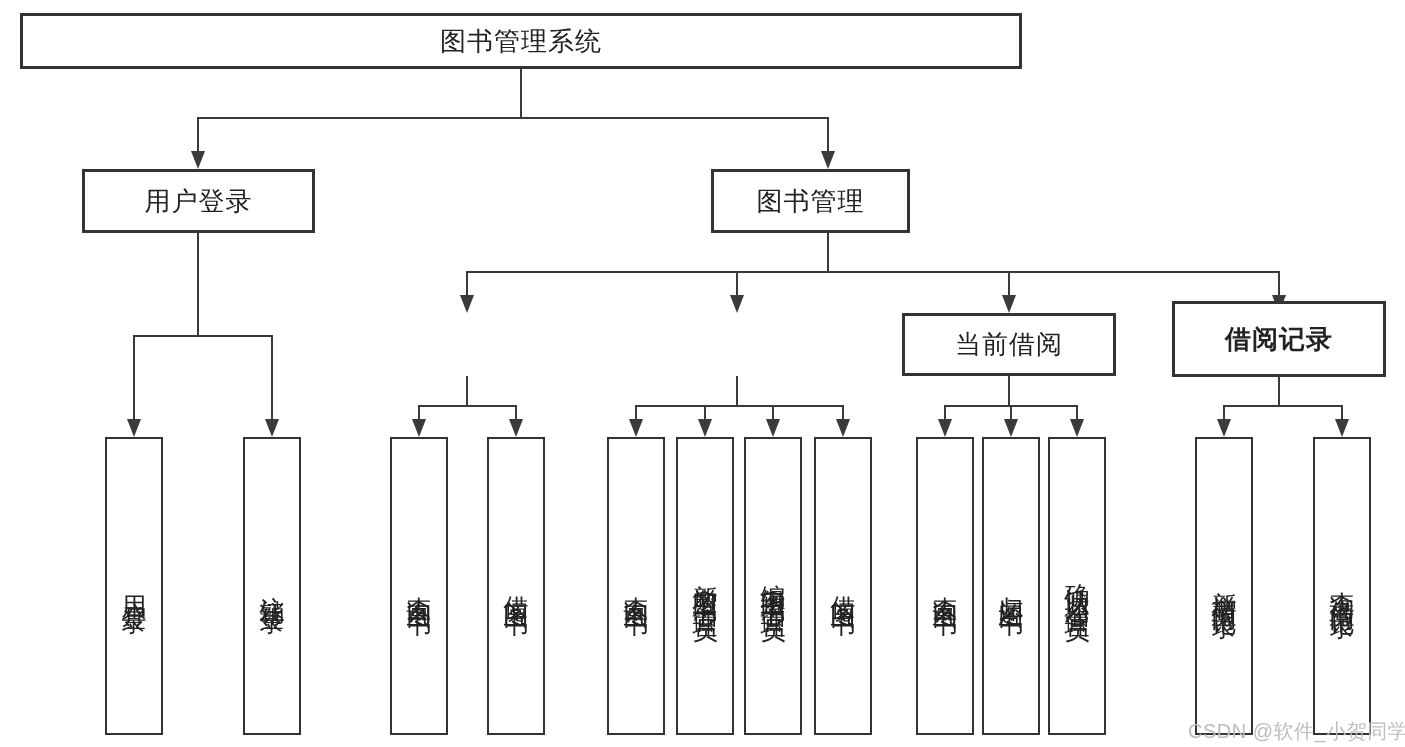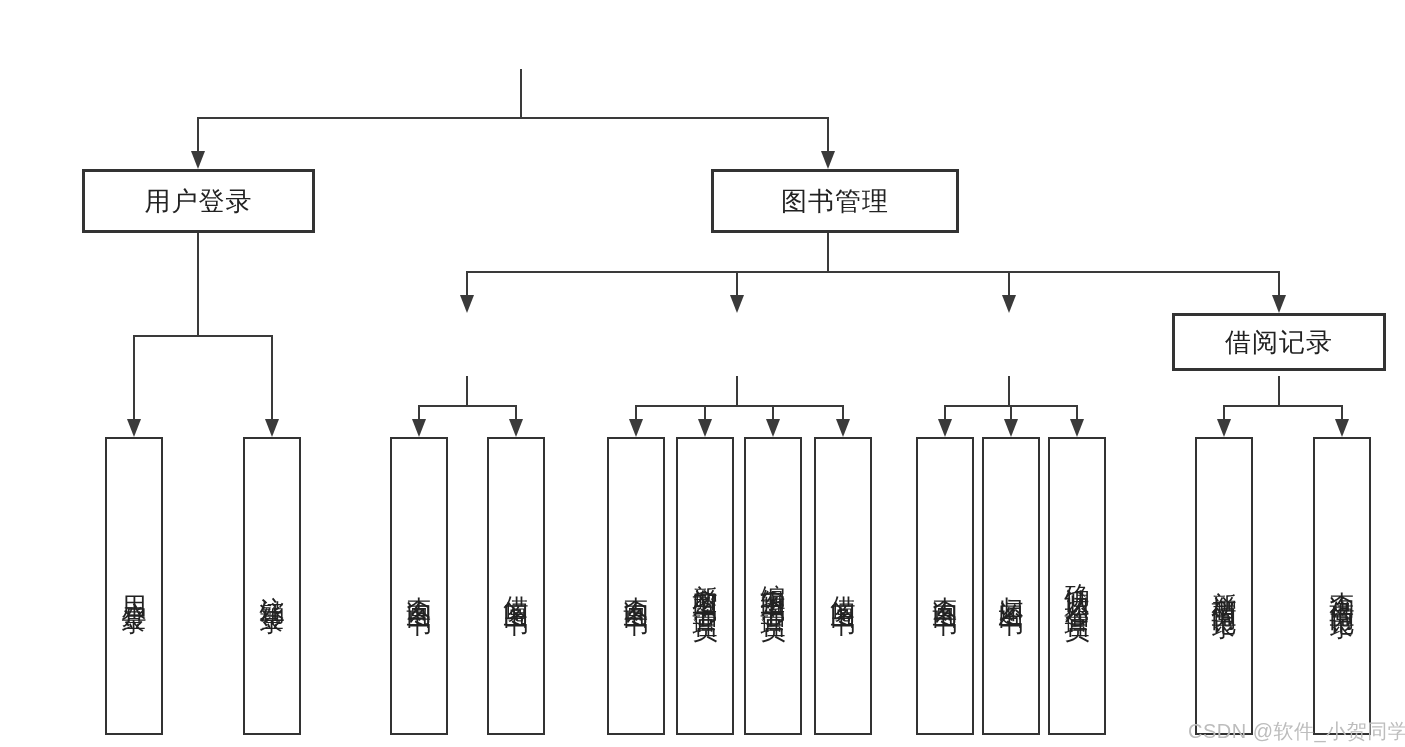--- a/index.html
+++ b/index.html
@@ -53,32 +53,35 @@
     letter-spacing: 0.5px;
     white-space: nowrap;
     z-index: 5;
   }
 </style>
 </head>
 <body>
 
 <div class="stage">
 
+  <div class="box" style="left:20px; top:13px; width:1002px; height:56px;">
+    <span>图书管理系统</span>
+  </div>
 
   <div class="vl" style="left:520px; top:69px; height:48px;"></div>
   <div class="hl" style="left:197px; top:117px; width:632px;"></div>
   <div class="vl" style="left:197px; top:117px; height:36px;"></div>
   <div class="arw" style="left:191px; top:151px;"></div>
   <div class="vl" style="left:827px; top:117px; height:36px;"></div>
   <div class="arw" style="left:821px; top:151px;"></div>
 
   <div class="box" style="left:82px; top:169px; width:233px; height:64px;">
     <span>用户登录</span>
   </div>
-  <div class="box" style="left:711px; top:169px; width:248px; height:64px;">
+  <div class="box" style="left:711px; top:169px; width:199px; height:64px;">
     <span>图书管理</span>
   </div>
 
   <div class="vl" style="left:197px; top:233px; height:104px;"></div>
   <div class="hl" style="left:133px; top:335px; width:140px;"></div>
   <div class="vl" style="left:133px; top:335px; height:84px;"></div>
   <div class="arw" style="left:127px; top:419px;"></div>
   <div class="vl" style="left:271px; top:335px; height:84px;"></div>
   <div class="arw" style="left:265px; top:419px;"></div>
 
@@ -86,21 +89,24 @@
   <div class="hl" style="left:466px; top:271px; width:814px;"></div>
   <div class="vl" style="left:466px; top:271px; height:24px;"></div>
   <div class="arw" style="left:460px; top:295px;"></div>
   <div class="vl" style="left:736px; top:271px; height:24px;"></div>
   <div class="arw" style="left:730px; top:295px;"></div>
   <div class="vl" style="left:1008px; top:271px; height:24px;"></div>
   <div class="arw" style="left:1002px; top:295px;"></div>
   <div class="vl" style="left:1278px; top:271px; height:24px;"></div>
   <div class="arw" style="left:1272px; top:295px;"></div>
 
-  <div class="box" style="left:1172px; top:313px; width:214px; height:58px;">
+  <div class="box" style="left:902px; top:313px; width:214px; height:63px;">
+    <span>当前借阅</span>
+  </div>
+  <div class="box" style="left:1172px; top:301px; width:214px; height:76px;font-weight:bold;">
     <span>借阅记录</span>
   </div>
 
   <div class="vl" style="left:466px; top:376px; height:30px;"></div>
   <div class="hl" style="left:418px; top:405px; width:99px;"></div>
   <div class="vl" style="left:418px; top:405px; height:14px;"></div>
   <div class="arw" style="left:412px; top:419px;"></div>
   <div class="vl" style="left:515px; top:405px; height:14px;"></div>
   <div class="arw" style="left:509px; top:419px;"></div>
 

